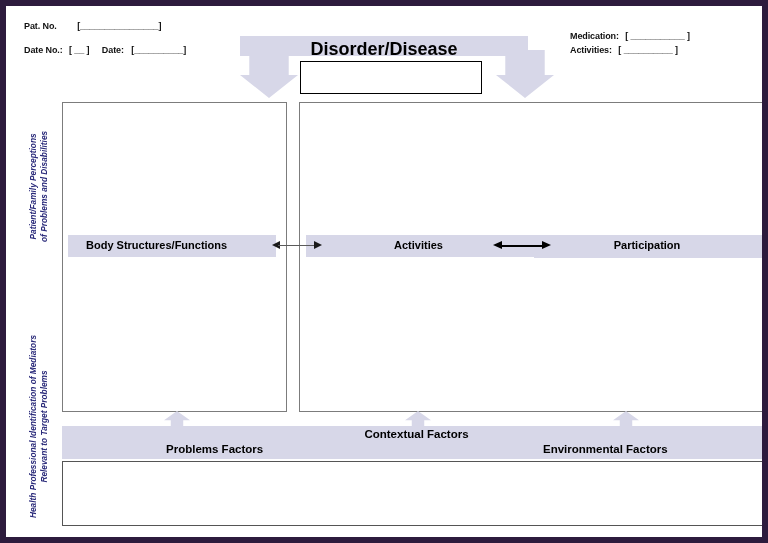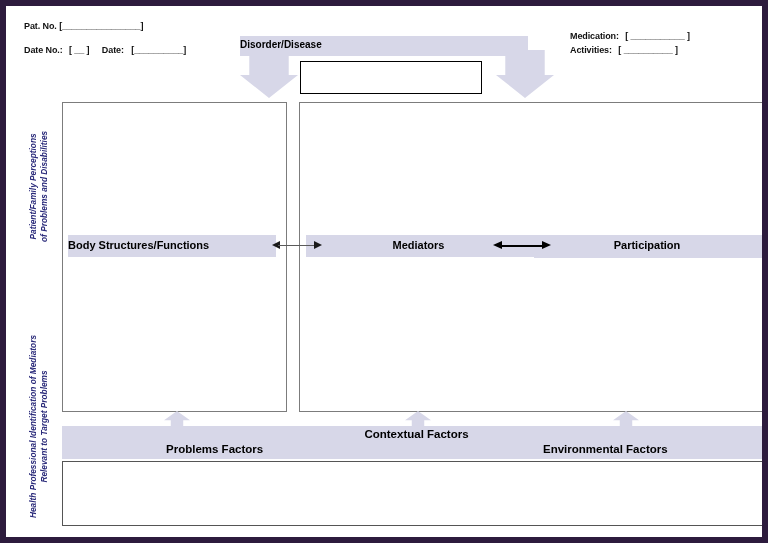--- a/index.html
+++ b/index.html
@@ -29,21 +29,22 @@
   #disorder-band{
     position:absolute;
     left:234px;top:30px;
     width:288px;height:20px;
     background:#d7d7e8;
   }
   #disorder-title{
     position:absolute;
     left:234px;top:33px;
     width:288px;
-    font-size:10px;
+    text-align:center;
+    font-size:18px;
     font-weight:bold;
     color:#000;
   }
   .downarrow{
     position:absolute;
     top:44px;
     width:58px;height:48px;
     background:#d7d7e8;
     -webkit-clip-path:polygon(16% 0,84% 0,84% 52%,100% 52%,50% 100%,0 52%,16% 52%);
     clip-path:polygon(16% 0,84% 0,84% 52%,100% 52%,50% 100%,0 52%,16% 52%);
@@ -98,21 +99,21 @@
   #band-part2{ left:528px; top:243px; width:230px; height:9px;}
 
   .mband-txt{
     position:absolute;
     top:233px;
     font-size:11px;
     font-weight:bold;
     color:#000;
     text-align:center;
   }
-  #txt-bsf{ left:62px; width:208px; text-align:left; box-sizing:border-box;}
+  #txt-bsf{ left:62px; width:208px; text-align:left; padding-left:18px; box-sizing:border-box;}
   #txt-act{ left:300px; width:225px;}
   #txt-part{ left:524px; width:234px;}
 
   
   .harrow{ position:absolute; height:11px; }
   .harrow .shaft{
     position:absolute;
     left:6px;right:6px;top:5px;
     height:1.4px;
   }
@@ -184,21 +185,21 @@
     box-sizing:border-box;
   }
 </style>
 </head>
 <body>
 
 <div id="frame">
 
   <div class="lbl" style="left:18px;top:15px;">
     <span>Pat. No.</span>
-    <span style="margin-left:0;">[________________]</span>
+    <span style="margin-left:18px;">[________________]</span>
   </div>
 
   <div class="lbl" style="left:18px;top:39px;">
     <span>Date No.:</span>
     <span style="margin-left:4px;">[ __ ]</span>
     <span style="margin-left:10px;">Date:</span>
     <span style="margin-left:5px;">[__________]</span>
   </div>
 
   <div class="lbl" style="left:564px;top:25px;">
@@ -228,21 +229,21 @@
 
   <div class="mbox" id="box-left"></div>
   <div class="mbox" id="box-right"></div>
 
   <div class="mband" id="band-bsf"></div>
   <div class="mband" id="band-act"></div>
   <div class="mband" id="band-part"></div>
   <div class="mband" id="band-part2"></div>
 
   <div class="mband-txt" id="txt-bsf">Body Structures/Functions</div>
-  <div class="mband-txt" id="txt-act">Mediators</div>
+  <div class="mband-txt" id="txt-act">Activities</div>
   <div class="mband-txt" id="txt-part">Participation</div>
 
   <div class="harrow" id="arrow-bsf-act">
     <span class="hl"></span>
     <span class="shaft"></span>
     <span class="hr"></span>
   </div>
   <div class="harrow" id="arrow-act-part">
     <span class="hl"></span>
     <span class="shaft"></span>

